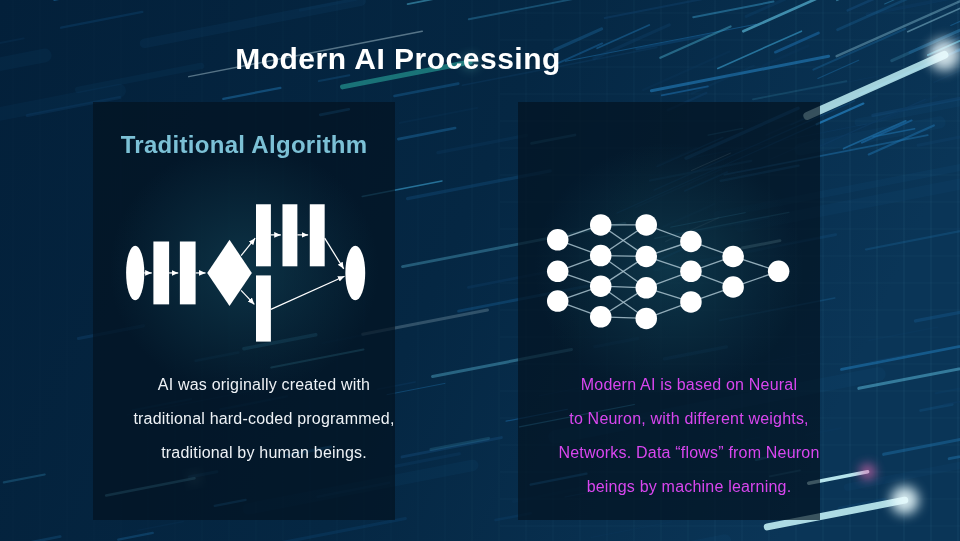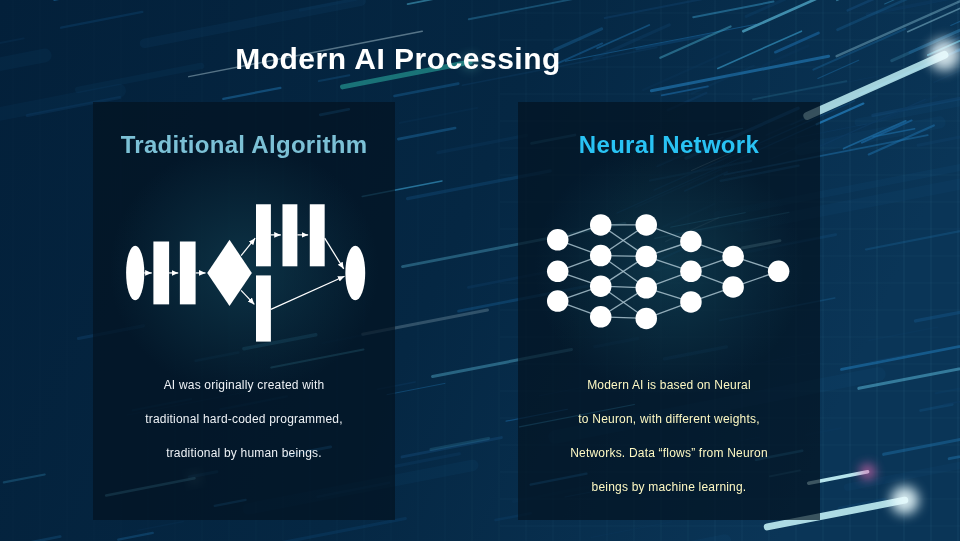--- a/index.html
+++ b/index.html
@@ -23,21 +23,21 @@
   }
   .panel.left{left:93px;}
   .panel.right{left:518px;}
   .panel-title{
     position:absolute;top:28px;left:0;width:100%;margin:0;text-align:center;
     font-size:24px;font-weight:bold;letter-spacing:0.3px;line-height:30px;
   }
   .diagram{position:absolute;inset:0;width:100%;height:100%;pointer-events:none;}
   .desc{
     position:absolute;top:266px;left:0;width:100%;margin:0;text-align:center;
-    color:#eef2f6;font-size:12px;line-height:34px;letter-spacing:0.2px;
+    color:#eef2f6;font-size:16px;line-height:34px;letter-spacing:0.2px;padding-left:20px;
   }
   .desc span{display:block;}
 </style>
 </head>
 <body>
 
 <div class="slide">
 
   <svg id="bg-svg" width="960" height="541">
       <defs>
@@ -484,22 +484,21 @@
         <circle cx="155" cy="143" r="13" fill="#ffffff"></circle>
         <circle cx="155" cy="181" r="13" fill="#ffffff"></circle>
         <circle cx="155" cy="218" r="13" fill="#ffffff"></circle>
         <circle cx="209" cy="125" r="13" fill="#ffffff"></circle>
         <circle cx="209" cy="161" r="13" fill="#ffffff"></circle>
         <circle cx="209" cy="198" r="13" fill="#ffffff"></circle>
         <circle cx="260" cy="143" r="13" fill="#ffffff"></circle>
         <circle cx="260" cy="180" r="13" fill="#ffffff"></circle>
         <circle cx="315" cy="161" r="13" fill="#ffffff"></circle>
       </svg>
-    <h2 class="panel-title" id="right-title" style="color: rgb(41, 195, 244);">Neural Network</h2>
-    <p class="desc" style="color: #fef9c3; text-align: center;">
+    <p class="desc" style="color: #d946ef; text-align: center;">
       <span>Modern AI is based on Neural</span>
       <span>to Neuron, with different weights,</span>
       <span>Networks. Data “flows” from Neuron</span>
       <span>beings by machine learning.</span>
     </p>
   </section>
 
 </div>
 
 </body></html>

